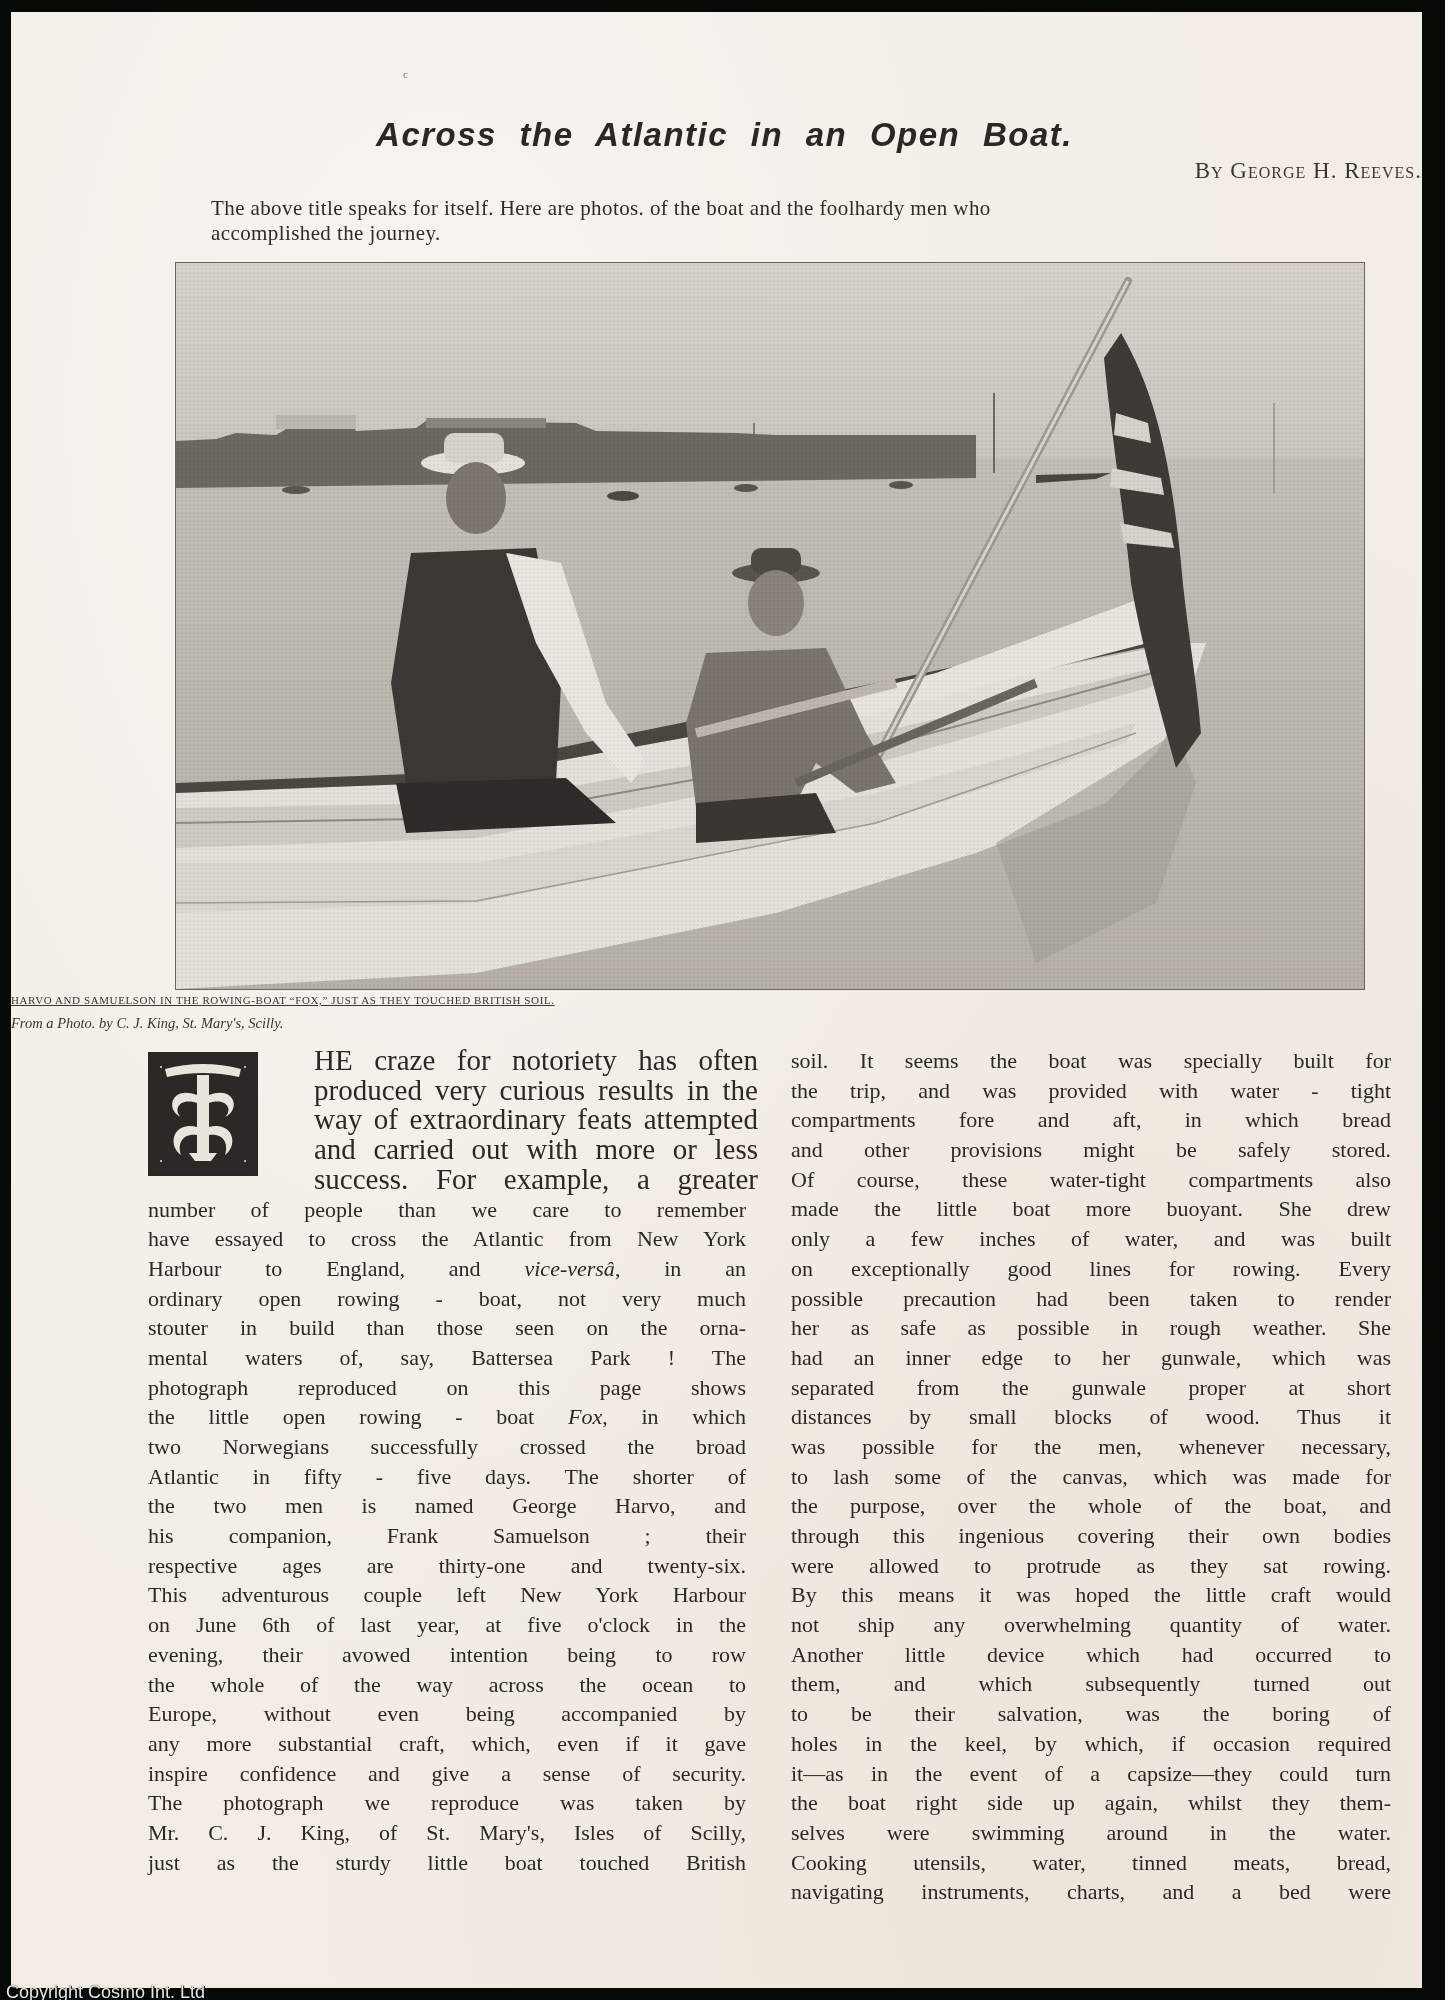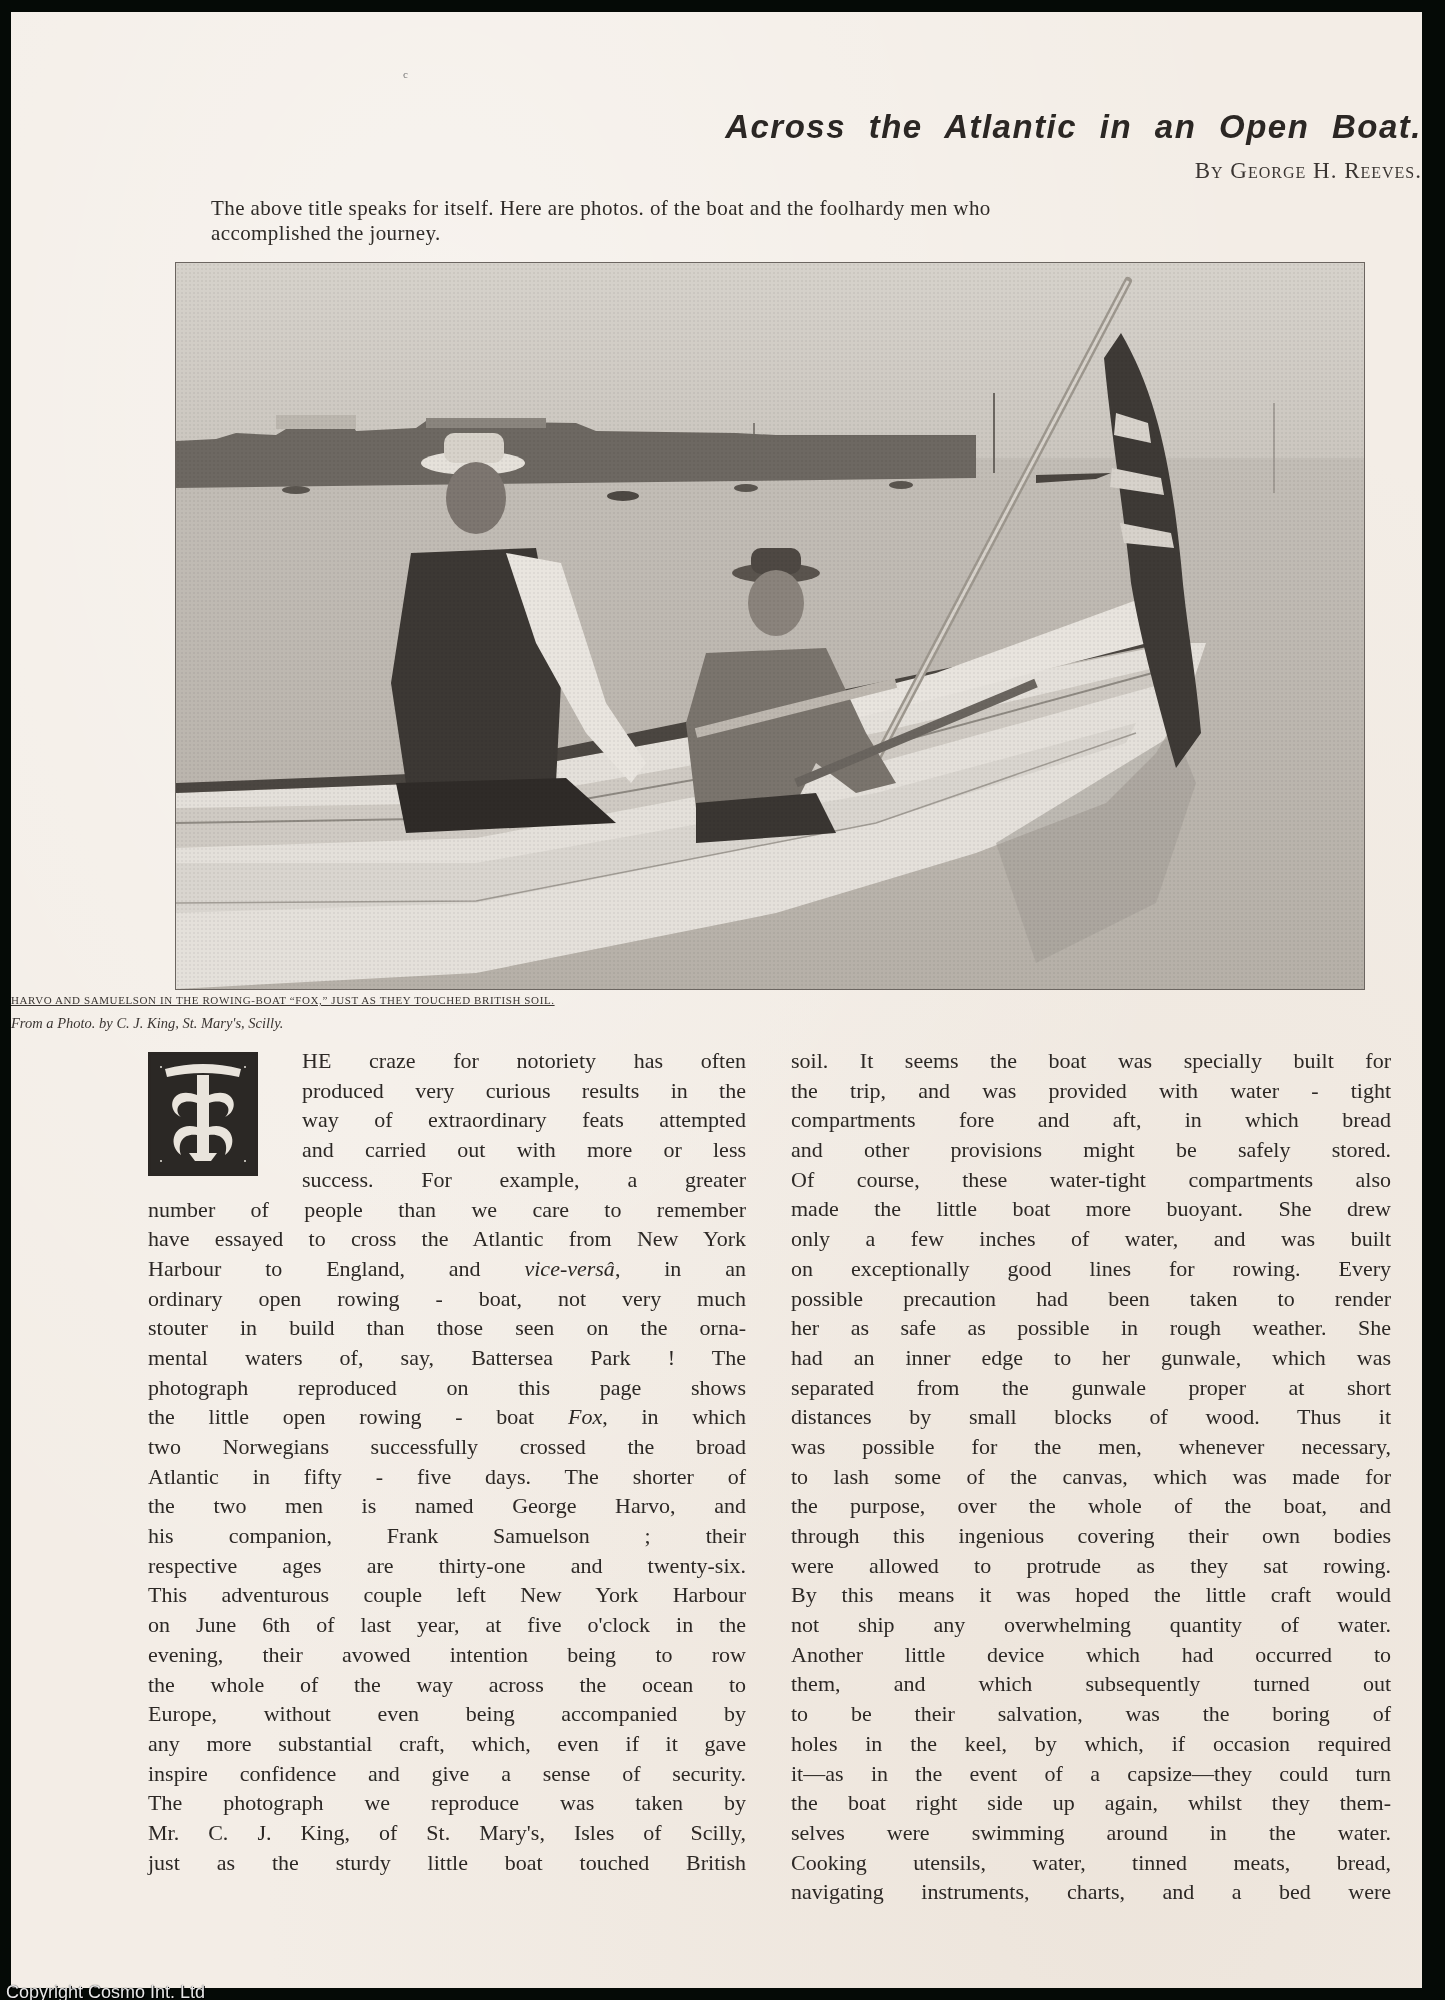--- a/index.html
+++ b/index.html
@@ -63,42 +63,42 @@
     .col-right { left: 780px; width: 600px; }
     .col .line { display: block; text-align: justify; text-align-last: justify; white-space: nowrap; height: 29.7px; }
     .dropcap {
       position: absolute; left: 137px; top: 1040px;
       width: 110px; height: 124px;
       border: 3px double #2a2623;
       background: #2b2825;
       box-sizing: border-box;
     }
     .dropcap svg { display: block; }
-    .indent-lines { position: absolute; left: 291px; top: 1034px; width: 444px;
-      font-size: 22px; line-height: 29.7px; color: #2c2825; }
+    .indent-lines { position: absolute; left: 303px; top: 1034px; width: 444px;
+      font-size: 29px; line-height: 29.7px; color: #2c2825; }
     .indent-lines .line { display: block; white-space: nowrap; text-align: justify; text-align-last: justify; height: 29.7px; }
     em { font-style: italic; }
     .watermark {
       position: absolute; left: 6px; top: 1982px;
       font-family: "Liberation Sans", "DejaVu Sans", sans-serif;
       font-size: 18px; color: #e8e8e8;
       text-shadow: 0 0 1px #000, 1px 1px 0 #000;
     }
     .stray-mark {
       position: absolute; left: 392px; top: 56px; font-size: 11px; color: #777;
     }
   </style>
 </head>
 <body>
 
 <div class="page">
 
   <div class="stray-mark">c</div>
 
-  <h1 class="title" style="margin:0;text-align:right;">Across the Atlantic in an Open Boat.</h1>
+  <h1 class="title" style="margin:8px;">Across the Atlantic in an Open Boat.</h1>
   <div class="byline">By George H. Reeves.</div>
   <div class="standfirst">
     <div>The above title speaks for itself.  Here are photos. of the boat and the foolhardy men who</div>
     <div>accomplished the journey.</div>
   </div>
 
   <div class="photo" aria-label="Halftone photograph of two men seated in a white rowing-boat on calm harbour water, a small mast with a United States flag at the bow, a low breakwater and moored boats in the background.">
     <svg width="1188" height="726" viewBox="0 0 1188 726" xmlns="http://www.w3.org/2000/svg">
       <defs>
         <pattern id="halftone" width="4" height="4" patternUnits="userSpaceOnUse">

